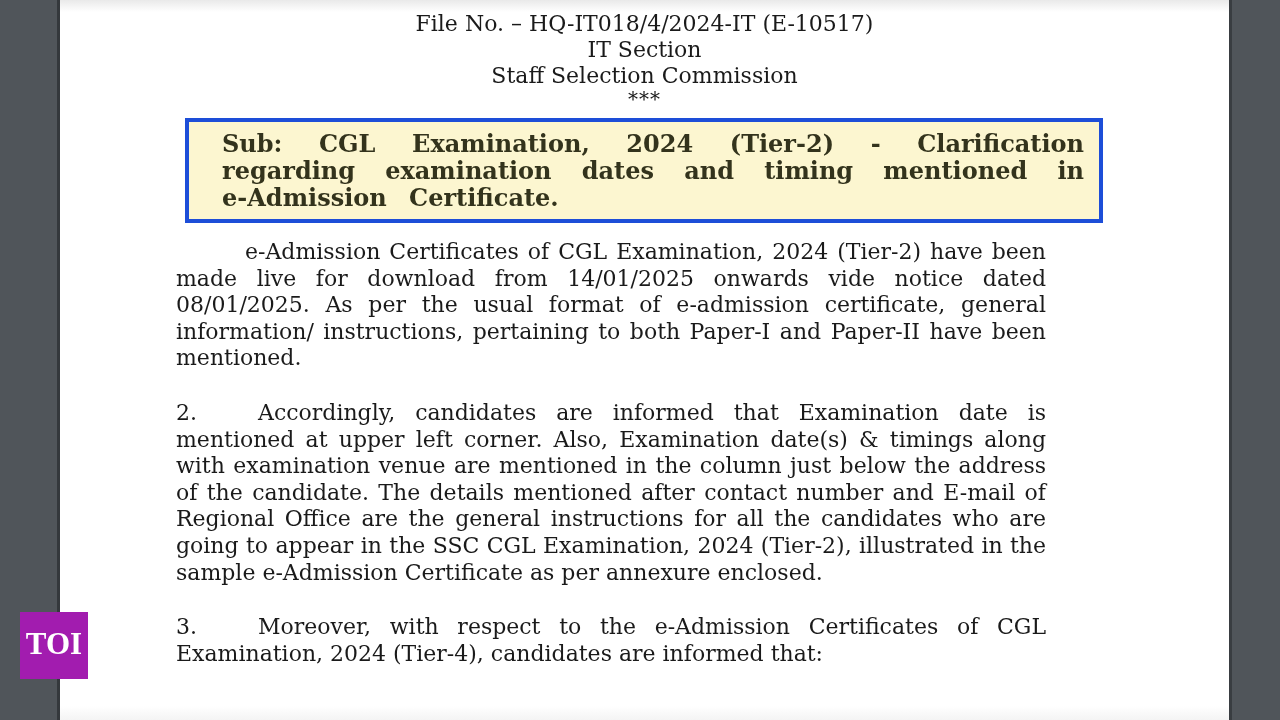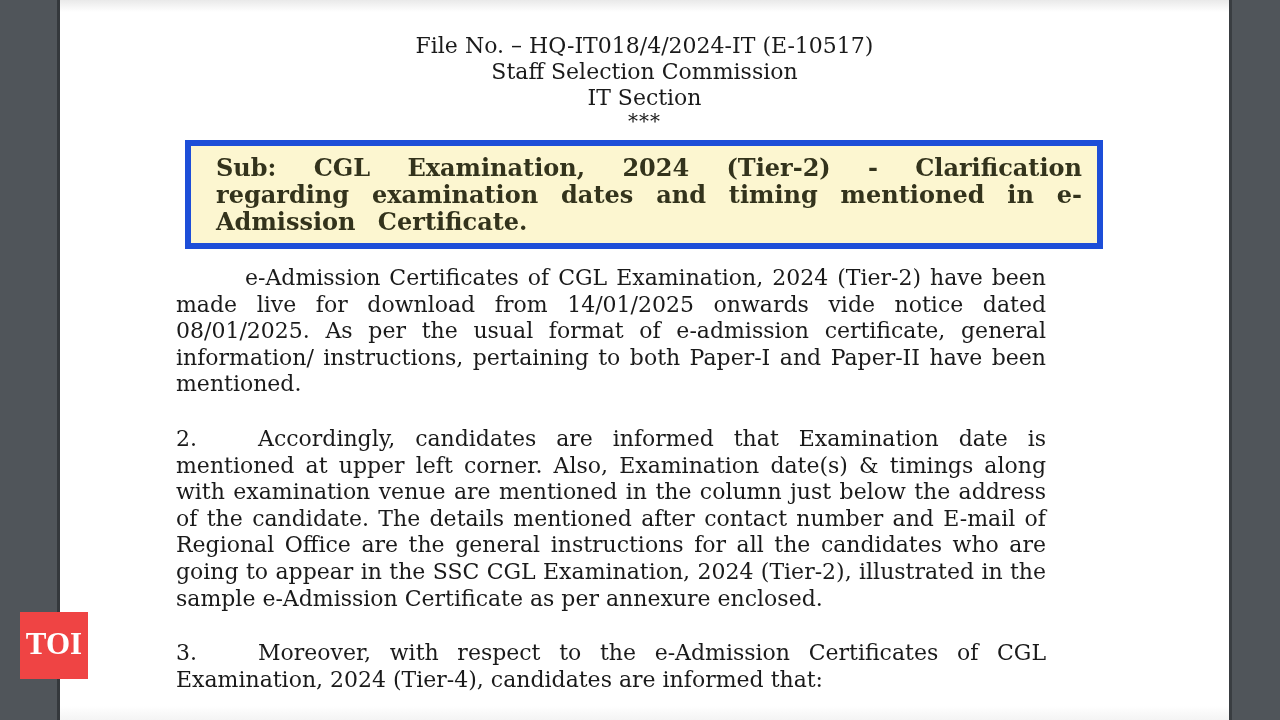--- a/index.html
+++ b/index.html
@@ -32,34 +32,34 @@
     background: linear-gradient(#e9e9e9, #ffffff);
     pointer-events: none;
   }
   .page::after {
     content: ""; position: absolute; bottom: 0; left: 0; right: 0; height: 14px;
     background: linear-gradient(rgba(255,255,255,0), #f4f4f4);
     pointer-events: none;
   }
 
   .doc-header {
-    padding-top: 33px;
+    padding-top: 11px;
     text-align: center;
     color: #1a1a1a;
     font-size: 22px; line-height: 26px;
   }
   .doc-header .stars { font-size: 20px; line-height: 21px; letter-spacing: 1px; }
 
   .subject-box {
     box-sizing: border-box;
     margin: 8px 0 0 125px;
     width: 918px;
-    border: 6px solid #1d4ed8;
+    border: 4px solid #1d4ed8;
     background: #fcf6d0;
-    padding: 8px 15px 8px 25px;
+    padding: 8px 15px 8px 33px;
     font-weight: bold;
     font-size: 24px; line-height: 27px;
     color: #33331c;
     text-align: justify;
     word-spacing: 14px;
   }
 
   .doc-body {
     margin-left: 116px;
     width: 870px;
@@ -70,21 +70,21 @@
   .doc-body p { margin: 0; }
   .para-1 { margin-top: 16px !important; text-indent: 69px; }
   .para-2 { margin-top: 28px !important; }
   .para-3 { margin-top: 28px !important; }
   .pnum { display: inline-block; width: 82px; text-indent: 0; }
 
   
   .toi-badge {
     position: absolute; left: 20px; top: 612px;
     width: 68px; height: 67px;
-    background: #ef4444;
+    background: #a21caf;
     color: #ffffff;
     font-family: "Liberation Serif", "DejaVu Serif", serif;
     font-weight: bold;
     font-size: 31px;
     text-align: center;
     line-height: 64px;
     z-index: 5;
   }
 </style>
 </head>
@@ -92,22 +92,22 @@
 
 <div class="canvas">
 
   <div class="panel panel-left"></div>
   <div class="panel panel-right"></div>
 
   <div class="page">
 
     <div class="doc-header">
       <div>File No. – HQ-IT018/4/2024-IT (E-10517)</div>
+      <div>IT Section</div>
       <div>Staff Selection Commission</div>
-      <div>IT Section</div>
       <div class="stars">***</div>
     </div>
 
     <div class="subject-box">
       <span>Sub: CGL Examination, 2024 (Tier-2) - Clarification regarding examination dates and timing mentioned in e-Admission Certificate.</span>
     </div>
 
     <div class="doc-body">
       <p class="para-1"><span>e-Admission Certificates of CGL Examination, 2024 (Tier-2) have been made live for download from 14/01/2025 onwards vide notice dated 08/01/2025. As per the usual format of e-admission certificate, general information/ instructions, pertaining to both Paper-I and Paper-II have been mentioned.</span></p>
       <p class="para-2"><span class="pnum">2.</span><span>Accordingly, candidates are informed that Examination date is mentioned at upper left corner. Also, Examination date(s) &amp; timings along with examination venue are mentioned in the column just below the address of the candidate. The details mentioned after contact number and E-mail of Regional Office are the general instructions for all the candidates who are going to appear in the SSC CGL Examination, 2024 (Tier-2), illustrated in the sample e-Admission Certificate as per annexure enclosed.</span></p>

